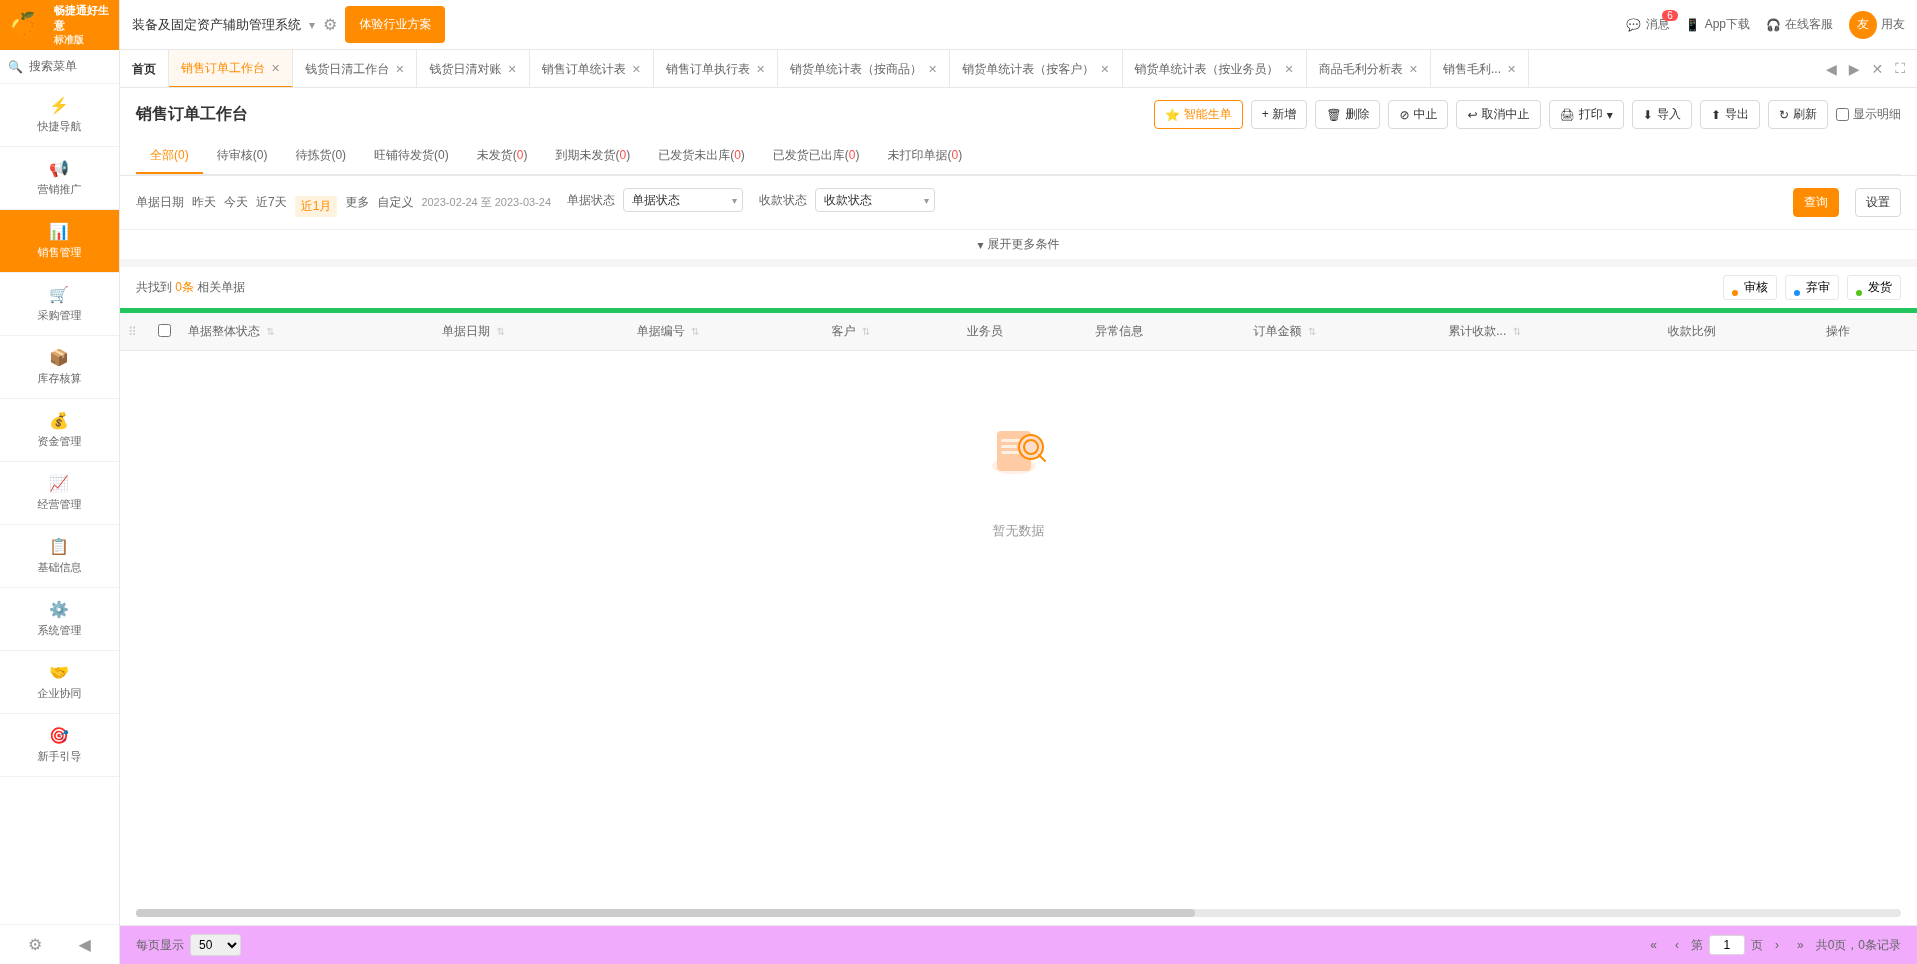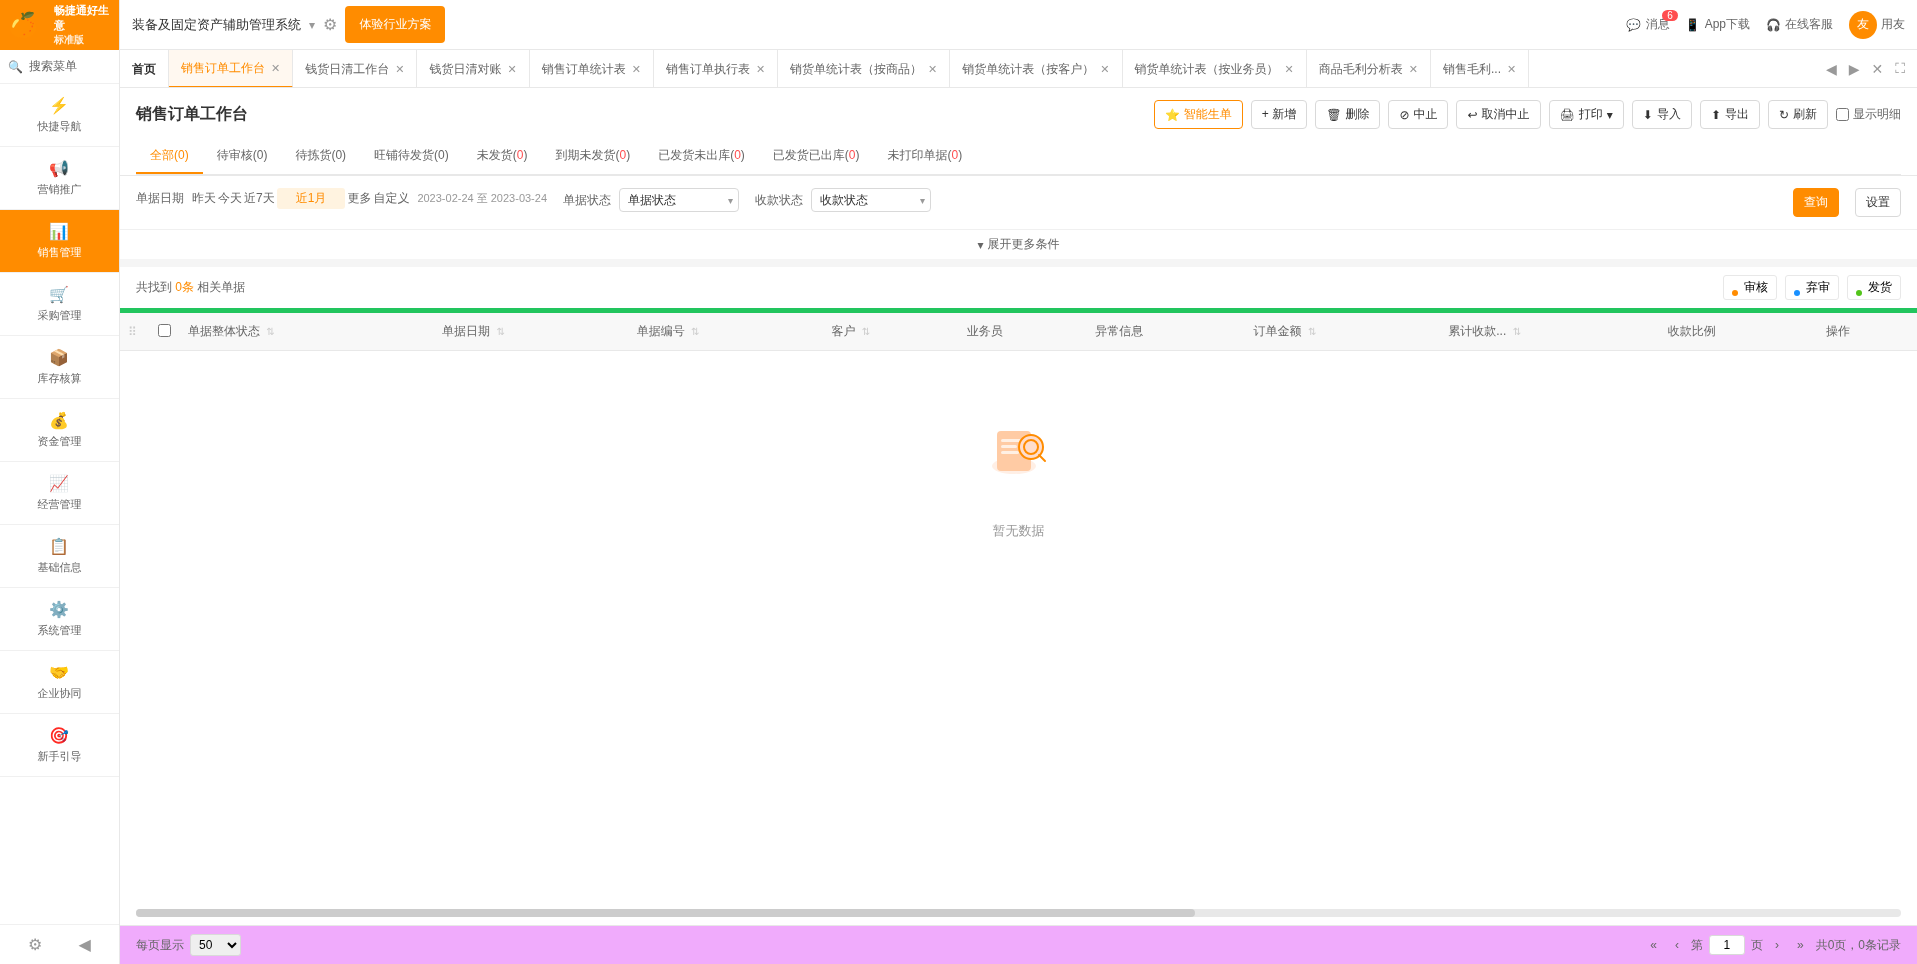--- a/index.html
+++ b/index.html
@@ -52,23 +52,23 @@
 
     
     .sub-tabs { display: flex; gap: 0; border-bottom: 1px solid #e8e8e8; }
     .sub-tab { padding: 8px 14px; cursor: pointer; font-size: 12px; color: #666; border-bottom: 2px solid transparent; white-space: nowrap; }
     .sub-tab.active { color: #ff8c00; border-bottom: 2px solid #ff8c00; }
 
     
     .filter-bar { background: #fff; padding: 12px 16px; display: flex; align-items: flex-start; gap: 16px; flex-wrap: wrap; }
     .filter-group { display: flex; align-items: center; gap: 8px; }
     .filter-label { color: #666; font-size: 12px; white-space: nowrap; }
-    .date-options { display: flex; gap: 2px; align-items: center; }
+    .date-options { display: flex; gap: 8px; align-items: center; }
     .date-option { color: #666; font-size: 12px; cursor: pointer; }
-    .date-option.active { color: #ff8c00; background: #fff3e0; padding: 2px 19px; border-radius: 3px; }
+    .date-option.active { color: #ff8c00; background: #fff3e0; padding: 2px 6px; border-radius: 3px; margin-top: 8px; }
     .date-range { color: #999; font-size: 11px; }
     .filter-select { border: 1px solid #d9d9d9; border-radius: 4px; padding: 4px 24px 4px 8px; font-size: 12px; color: #333; background: #fff; appearance: none; cursor: pointer; min-width: 120px; position: relative; }
     .filter-select-wrapper { position: relative; display: inline-block; }
     .filter-select-wrapper::after { content: '▾'; position: absolute; right: 6px; top: 50%; transform: translateY(-50%); color: #999; font-size: 10px; pointer-events: none; }
     .expand-btn { display: flex; align-items: center; gap: 4px; color: #666; font-size: 12px; cursor: pointer; margin: 0 auto; }
 
     
     .table-area { flex: 1; background: #fff; margin: 8px 0 0 0; }
     .table-toolbar { display: flex; align-items: center; justify-content: space-between; padding: 8px 16px; border-bottom: 5px solid #22c55e; }
     .record-count { color: #666; font-size: 12px; }

